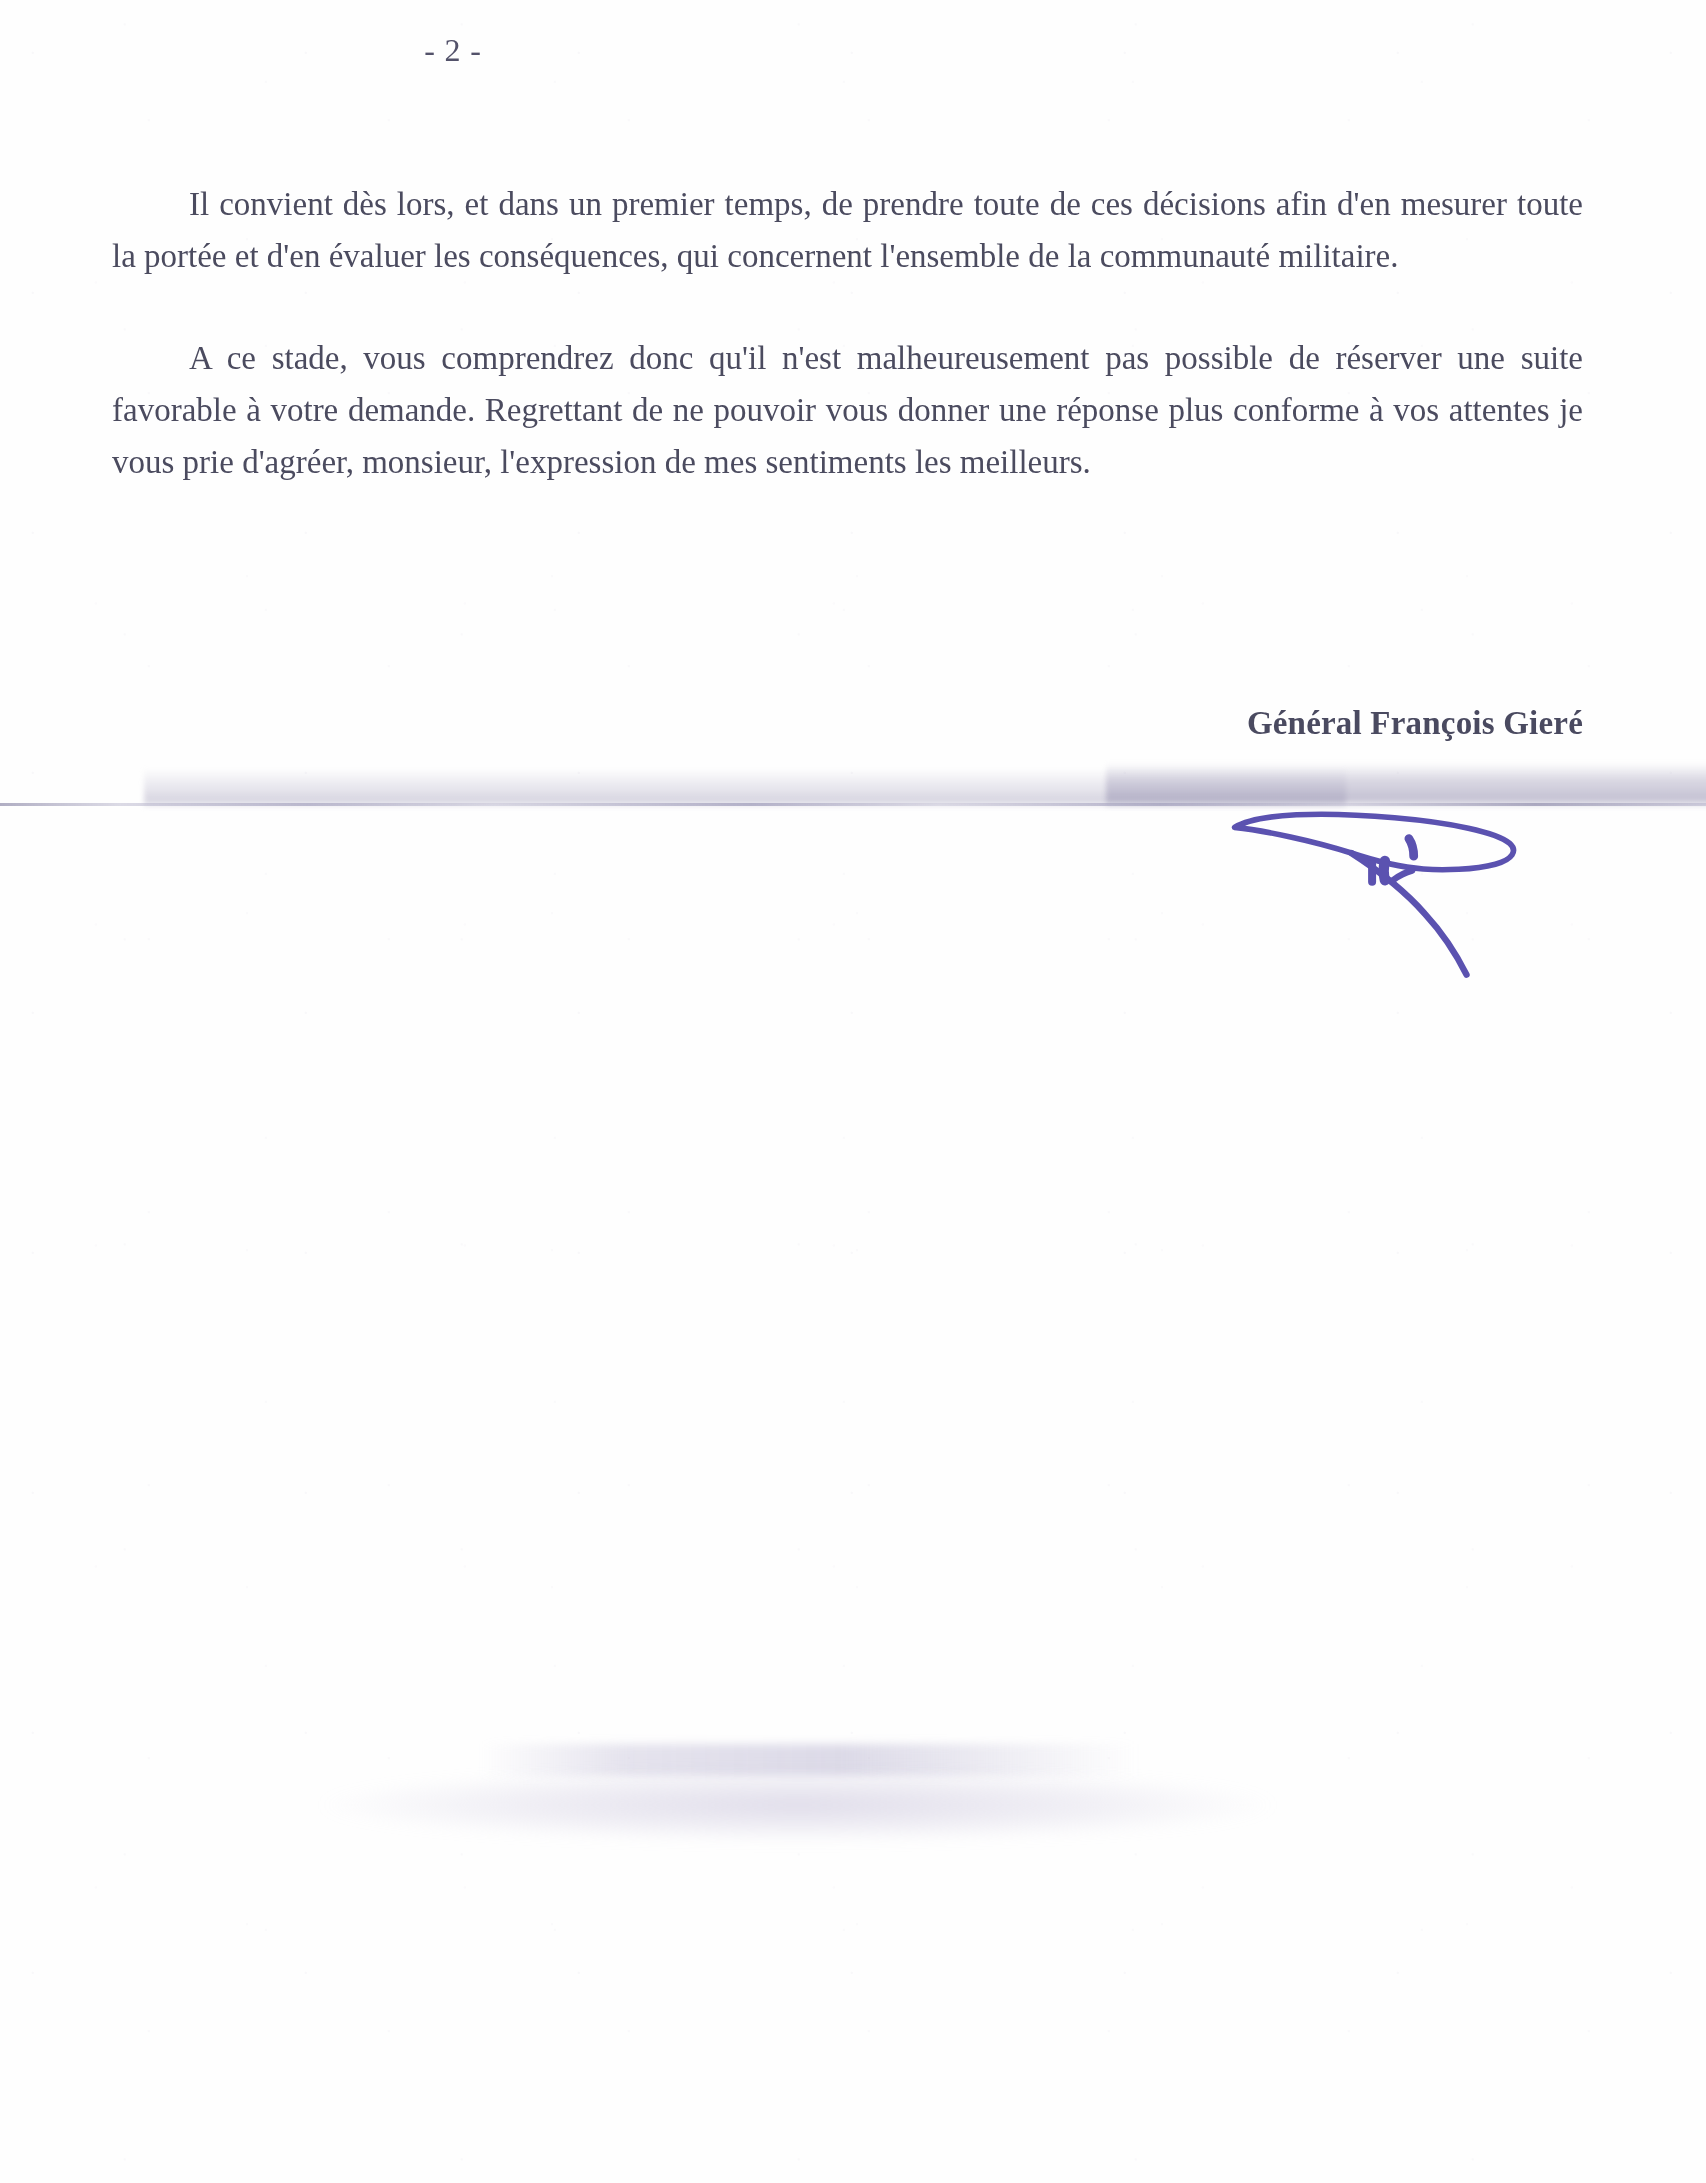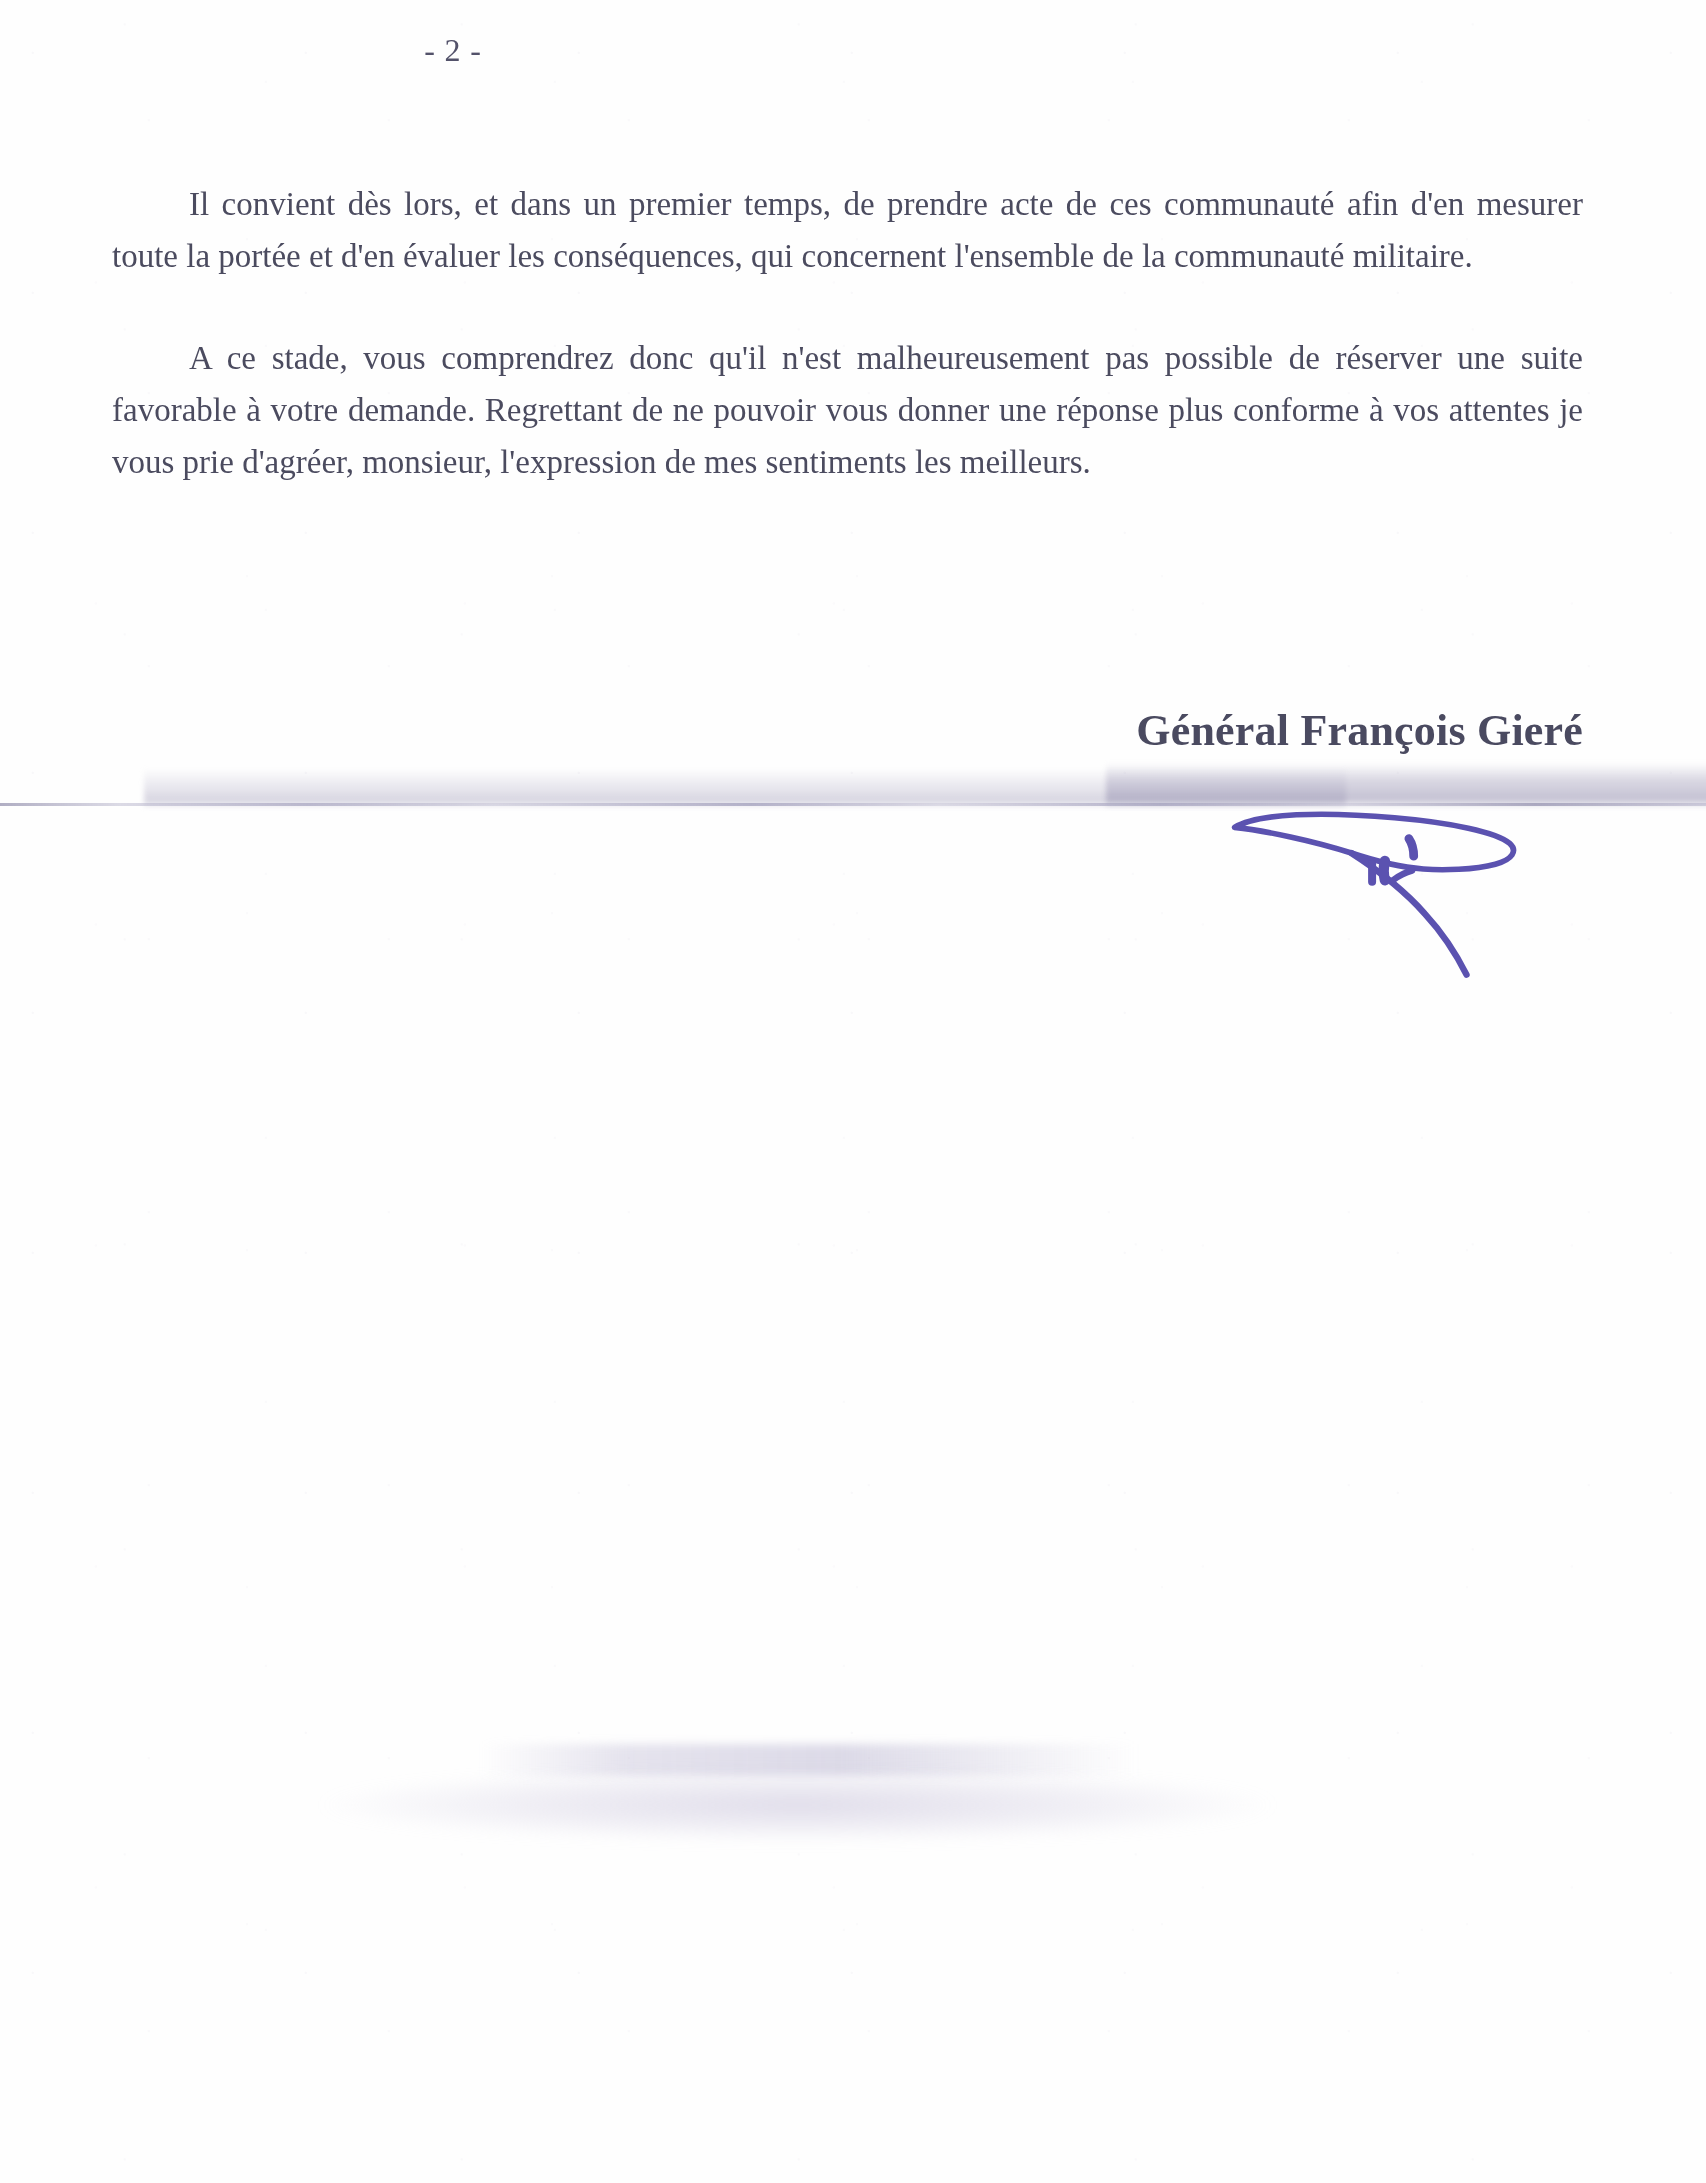--- a/index.html
+++ b/index.html
@@ -71,21 +71,21 @@
     position: absolute;
     left: 112px;
     top: 705px;
     width: 1471px;
     text-align: right;
     z-index: 3;
   }
 
   .signature-name {
     display: inline-block;
-    font-size: 44px;
+    font-size: 33px;
     font-weight: bold;
     color: #4a4a60;
     letter-spacing: 0.2px;
   }
 
   
   .scan-shadow-band {
     position: absolute;
     left: 144px;
     top: 768px;
@@ -176,21 +176,21 @@
 </head>
 <body>
 
 <div class="page">
 
   <div class="page-grain"></div>
 
   <div class="page-number">- 2 -</div>
 
   <div class="letter-body">
-    <p class="para">Il convient dès lors, et dans un premier temps, de prendre acte de ces communauté  afin d'en mesurer toute la portée et d'en évaluer les conséquences, qui concernent l'ensemble de la communauté militaire.</p>
+    <p class="para">Il convient dès lors, et dans un premier temps, de prendre toute de ces décisions  afin d'en mesurer toute la portée et d'en évaluer les conséquences, qui concernent l'ensemble de la communauté militaire.</p>
     <p class="para">A ce stade, vous comprendrez donc qu'il n'est malheureusement pas possible de réserver une suite favorable à votre demande. Regrettant de ne pouvoir vous donner une réponse plus conforme à vos attentes je vous prie d'agréer, monsieur, l'expression de mes sentiments les meilleurs.</p>
   </div>
 
   <div class="signature-block">
     <span class="signature-name">Général François Gieré</span>
   </div>
 
   <div class="scan-shadow-band"></div>
   <div class="scan-shadow-band dark"></div>
   <div class="scan-fold-line"></div>

